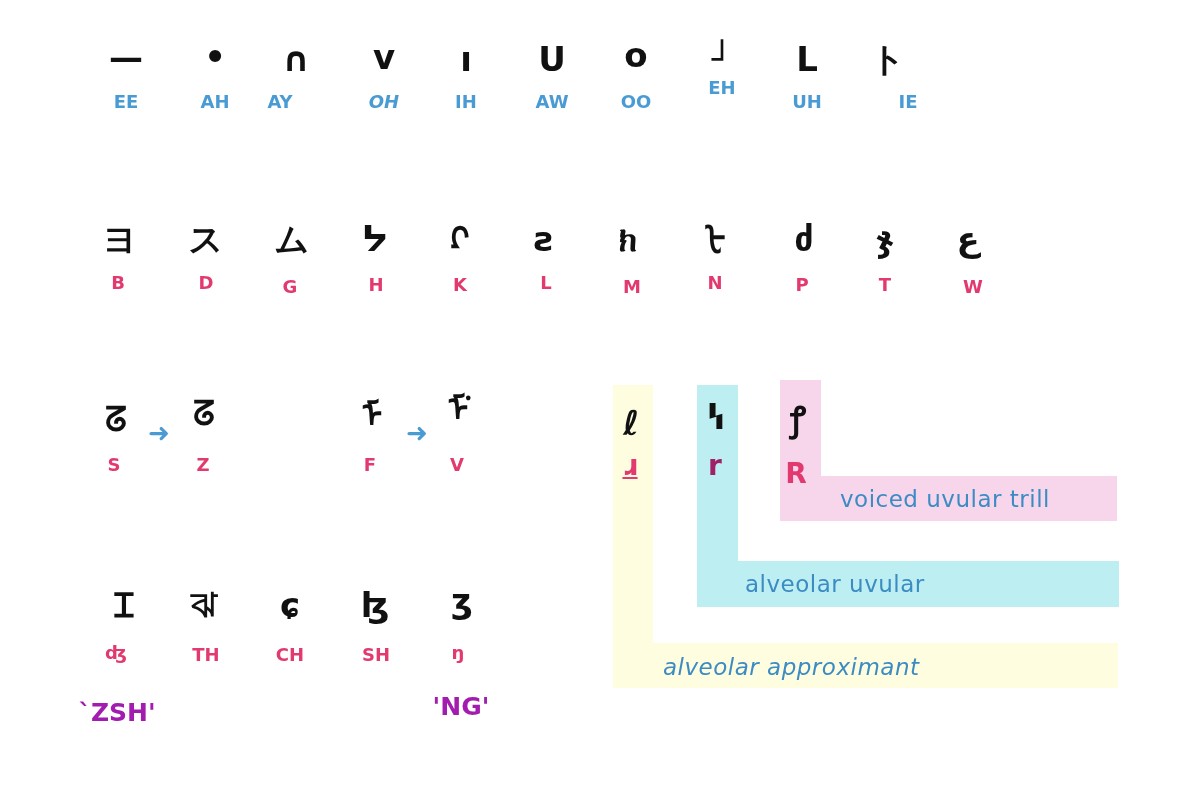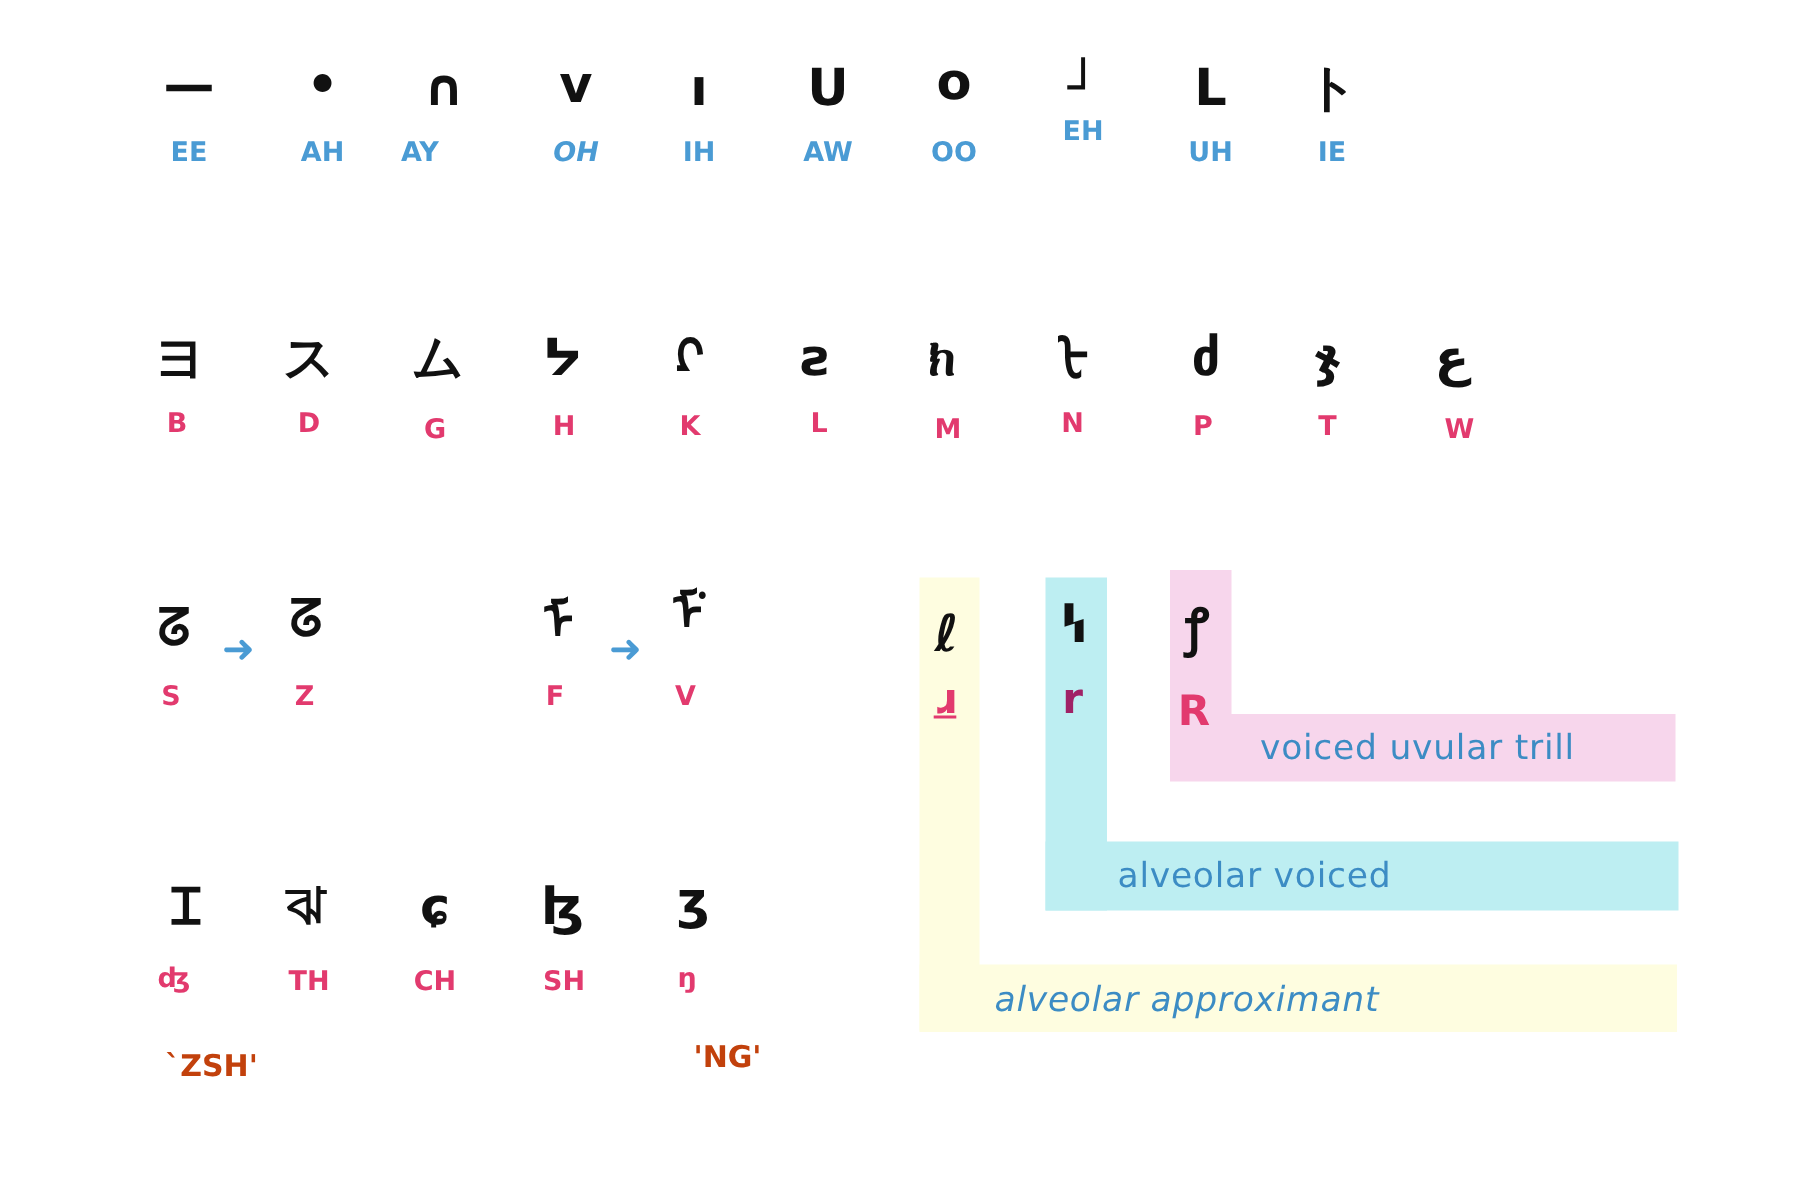--- a/index.html
+++ b/index.html
@@ -11,21 +11,21 @@
       position: absolute; color: #111; font-size: 34px; font-weight: bold;
       transform: translateX(-50%); line-height: 1; white-space: nowrap;
       font-family: "DejaVu Sans", sans-serif;
     }
     .label {
       position: absolute; transform: translateX(-50%); line-height: 1; white-space: nowrap;
       font-family: "DejaVu Sans", sans-serif; font-weight: bold; font-size: 18px;
     }
     .vowel { color: #4a9bd4; }
     .cons { color: #e23a6e; }
-    .note { color: #c2410c; font-size: 20px; margin-left: 24px; }
+    .note { color: #a21caf; font-size: 25px; }
     .arrow { position: absolute; color: #4a9bd4; font-size: 26px; font-weight: bold; line-height: 1; }
     .band { position: absolute; }
     .yellow { background: #fefde0; }
     .cyan { background: #bdeef2; }
     .pink { background: #f7d6ec; }
     .desc {
       position: absolute; color: #3c8cc4; font-size: 23px; white-space: nowrap;
       font-family: "DejaVu Sans", sans-serif; line-height: 1; letter-spacing: 0.5px;
     }
     .r-label { position: absolute; transform: translateX(-50%); font-weight: bold; font-size: 28px; line-height: 1; }
@@ -55,21 +55,21 @@
   <div class="glyph" style="left:636px; top:38px;">o</div>
   <div class="label vowel" style="left:636px; top:93px;">OO</div>
 
   <div class="glyph" style="left:722px; top:42px;">┘</div>
   <div class="label vowel" style="left:722px; top:79px;">EH</div>
 
   <div class="glyph" style="left:807px; top:42px;">L</div>
   <div class="label vowel" style="left:807px; top:93px;">UH</div>
 
   <div class="glyph" style="left:888px; top:42px;">ト</div>
-  <div class="label vowel" style="left:888px; top:93px;">IE</div>
+  <div class="label vowel" style="left:908px; top:93px;">IE</div>
 </div>
 
 <div>
   <div class="glyph" style="left:120px; top:222px;">ヨ</div>
   <div class="label cons" style="left:118px; top:274px;">B</div>
 
   <div class="glyph" style="left:206px; top:222px;">ス</div>
   <div class="label cons" style="left:206px; top:274px;">D</div>
 
   <div class="glyph" style="left:292px; top:222px;">ム</div>
@@ -147,15 +147,15 @@
   <div class="glyph" style="left:631px; top:406px;">ℓ</div>
   <div class="r-label" style="left:630px; top:452px; color:#e23a6e; text-decoration: underline;">ɹ</div>
 
   <div class="glyph" style="left:716px; top:400px;">ꝇ</div>
   <div class="r-label" style="left:715px; top:452px; color:#a02266;">r</div>
 
   <div class="glyph" style="left:798px; top:402px;">ꝭ</div>
   <div class="r-label" style="left:796px; top:460px; color:#e23a6e;">R</div>
 
   <div class="desc" style="left:840px; top:488px;">voiced uvular trill</div>
-  <div class="desc" style="left:745px; top:573px;">alveolar voiced</div>
+  <div class="desc" style="left:745px; top:573px;">alveolar uvular</div>
   <div class="desc" style="left:663px; top:656px;font-style:italic;">alveolar approximant</div>
 </div>
 
 </body></html>

